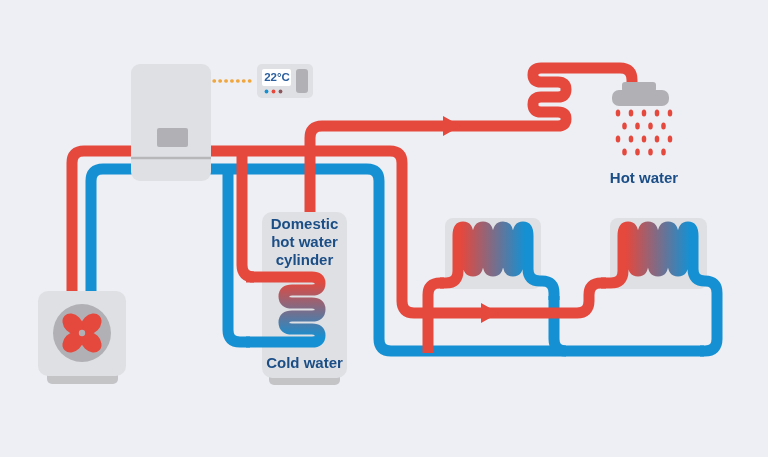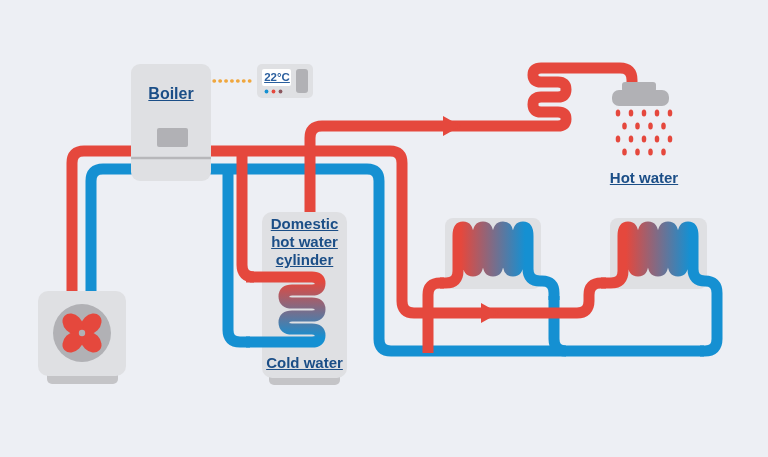--- a/index.html
+++ b/index.html
@@ -6,21 +6,21 @@
   .stage{
     position:relative;width:768px;height:457px;overflow:hidden;
     background:var(--c-bg,#edeff4);
     font-family:"Liberation Sans",sans-serif;
   }
   .stage svg{position:absolute;left:0;top:0;}
   .label{
     position:absolute;color:var(--c-navy,#1b4e87);font-weight:bold;
     font-size:15px;line-height:18px;white-space:pre-line;
   }
-  .label.center{text-align:center;text-decoration:underline;}
+  .label.center{text-align:center;}
   .pr{fill:none;stroke:var(--c-hot,#e5483d);stroke-width:11;}
   .pb{fill:none;stroke:var(--c-cold,#1590d2);stroke-width:11;}
   .pgrad{fill:none;stroke-width:11;}
   .s-hot{stop-color:var(--c-hot,#e5483d);}
   .s-cold{stop-color:var(--c-cold,#1590d2);}
   .box{fill:var(--c-box,#dfe0e3);}
   .boxdark{fill:var(--c-boxdark,#c4c4c7);}
   .metal{fill:var(--c-metal,#b2b2b6);}
   .hotfill{fill:var(--c-hot,#e5483d);}
   .coldfill{fill:var(--c-cold,#1590d2);}
@@ -128,20 +128,19 @@
           <ellipse cx="657" cy="139" rx="2.3" ry="3.6"></ellipse>
           <ellipse cx="670" cy="139" rx="2.3" ry="3.6"></ellipse>
         <ellipse cx="624.5" cy="152" rx="2.3" ry="3.6"></ellipse>
           <ellipse cx="637.5" cy="152" rx="2.3" ry="3.6"></ellipse>
           <ellipse cx="650.5" cy="152" rx="2.3" ry="3.6"></ellipse>
           <ellipse cx="663.5" cy="152" rx="2.3" ry="3.6"></ellipse>
       </g>
     </g>
   </svg>
 
-  <div class="label center" id="boiler-label">Boiler</div>
   <div class="label center" id="thermo-label">22°C</div>
   <div class="label center" id="cylinder-label">Domestic
 hot water
 cylinder</div>
   <div class="label center" id="coldwater-label">Cold water</div>
   <div class="label center" id="hotwater-label">Hot water</div>
 </div>
 
 </body></html>

